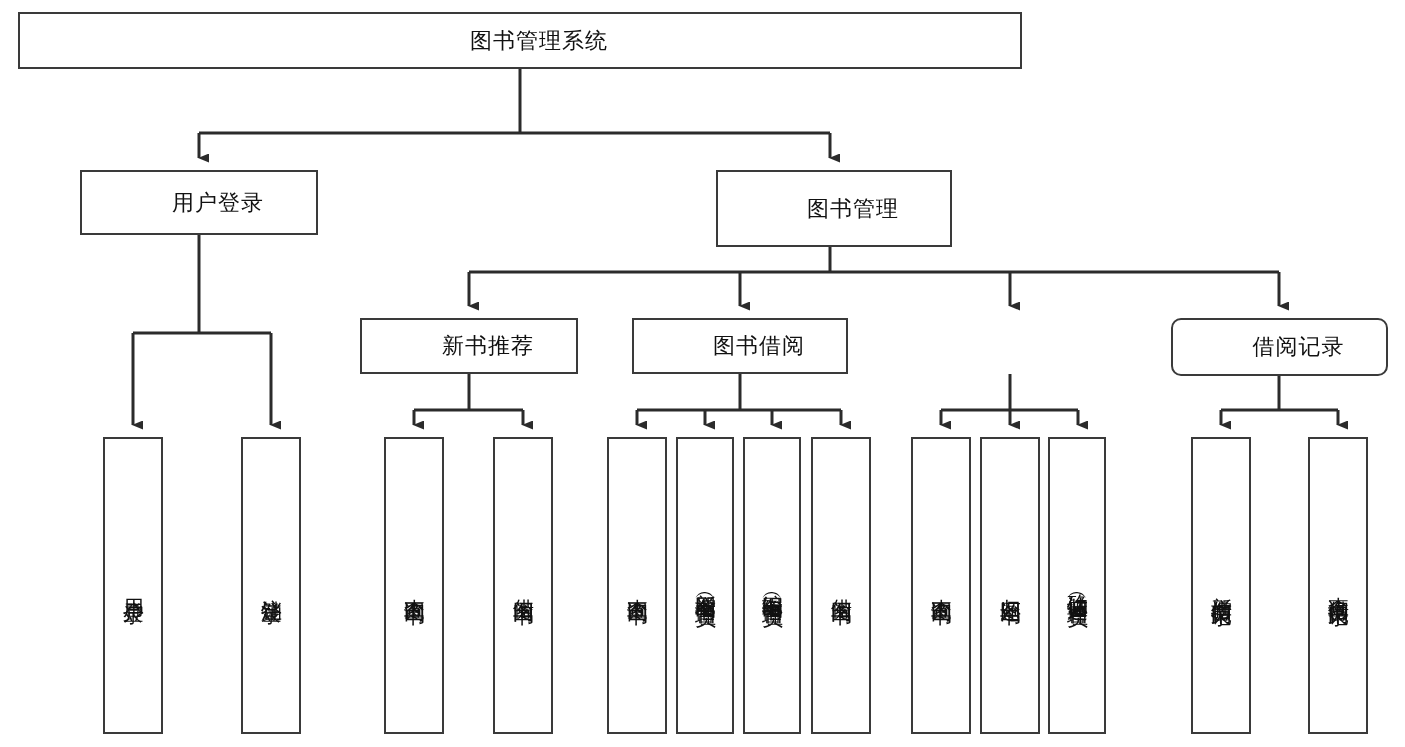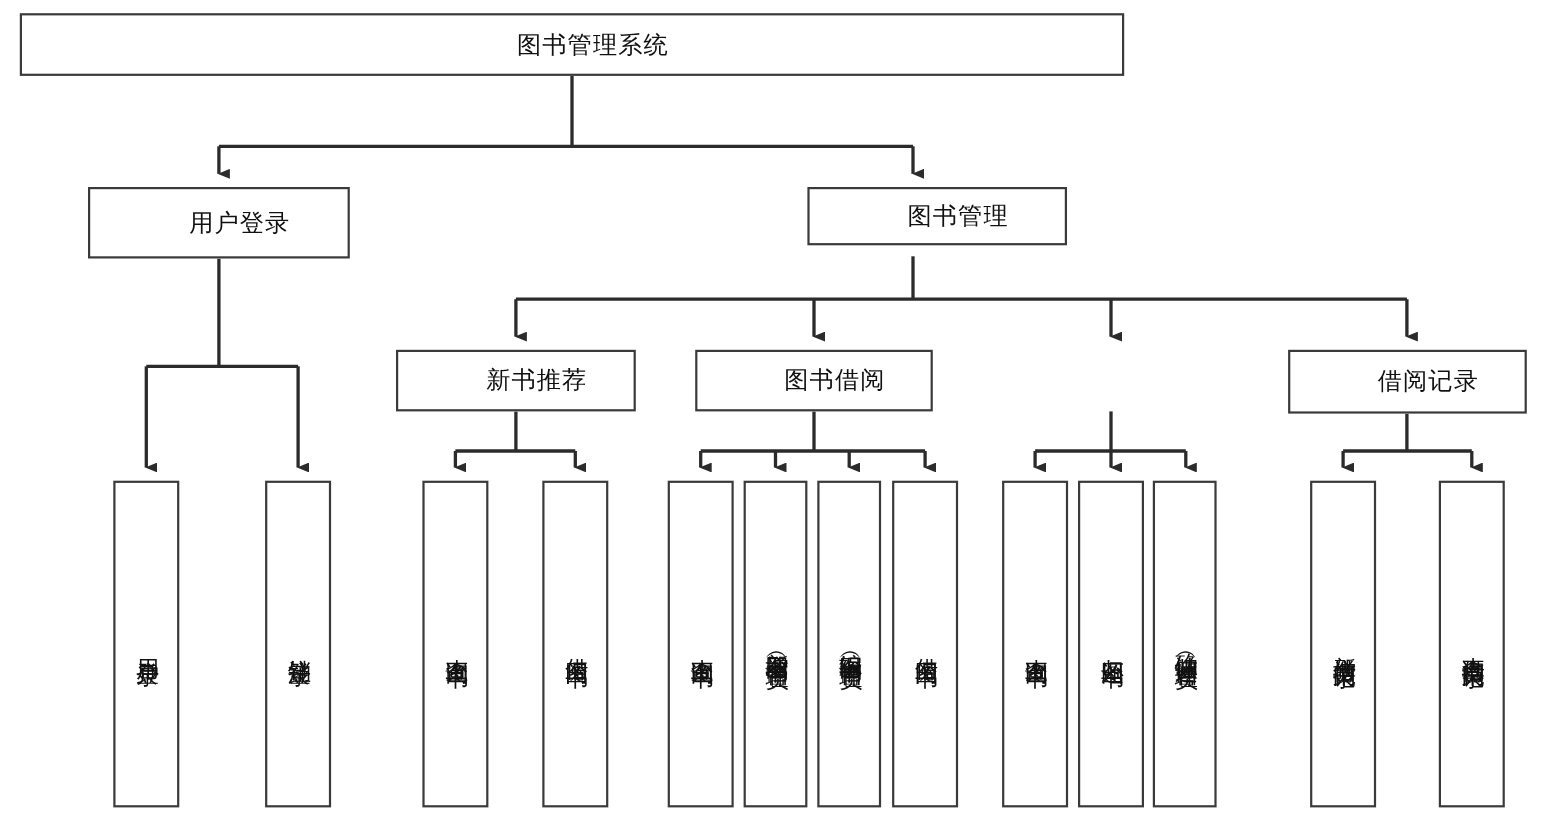--- a/index.html
+++ b/index.html
@@ -75,31 +75,31 @@
     </g>
   </svg>
 
   <div class="node h" style="left:18px;top:12px;width:1004px;height:57px;">
     <span>图书管理系统</span>
   </div>
 
   <div class="node h" style="left:80px;top:170px;width:238px;height:65px;">
     <span>用户登录</span>
   </div>
-  <div class="node h" style="left:734px;top:170px;width:236px;height:53px;">
+  <div class="node h" style="left:716px;top:170px;width:236px;height:77px;">
     <span>图书管理</span>
   </div>
 
   <div class="node h" style="left:360px;top:318px;width:218px;height:56px;">
     <span>新书推荐</span>
   </div>
   <div class="node h" style="left:632px;top:318px;width:216px;height:56px;">
     <span>图书借阅</span>
   </div>
-  <div class="node h" style="left:1171px;top:318px;width:217px;height:58px;">
+  <div class="node h" style="left:1171px;top:318px;width:217px;height:58px;border-radius:10px;">
     <span>借阅记录</span>
   </div>
 
   <div class="node v" style="left:103px;top:437px;width:60px;height:297px;">
     <span>用户登录</span>
   </div>
   <div class="node v" style="left:241px;top:437px;width:60px;height:297px;">
     <span>注销登录</span>
   </div>
 

